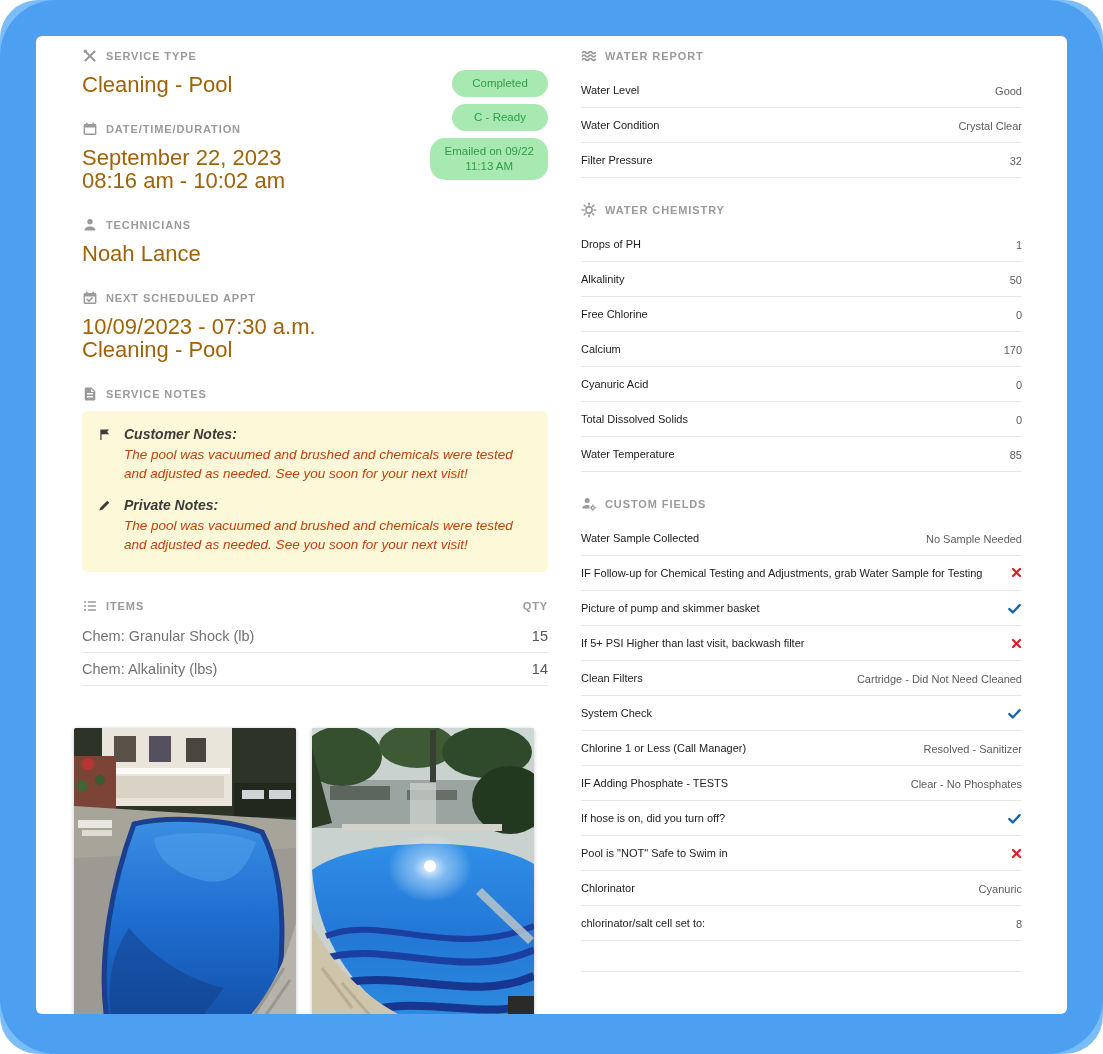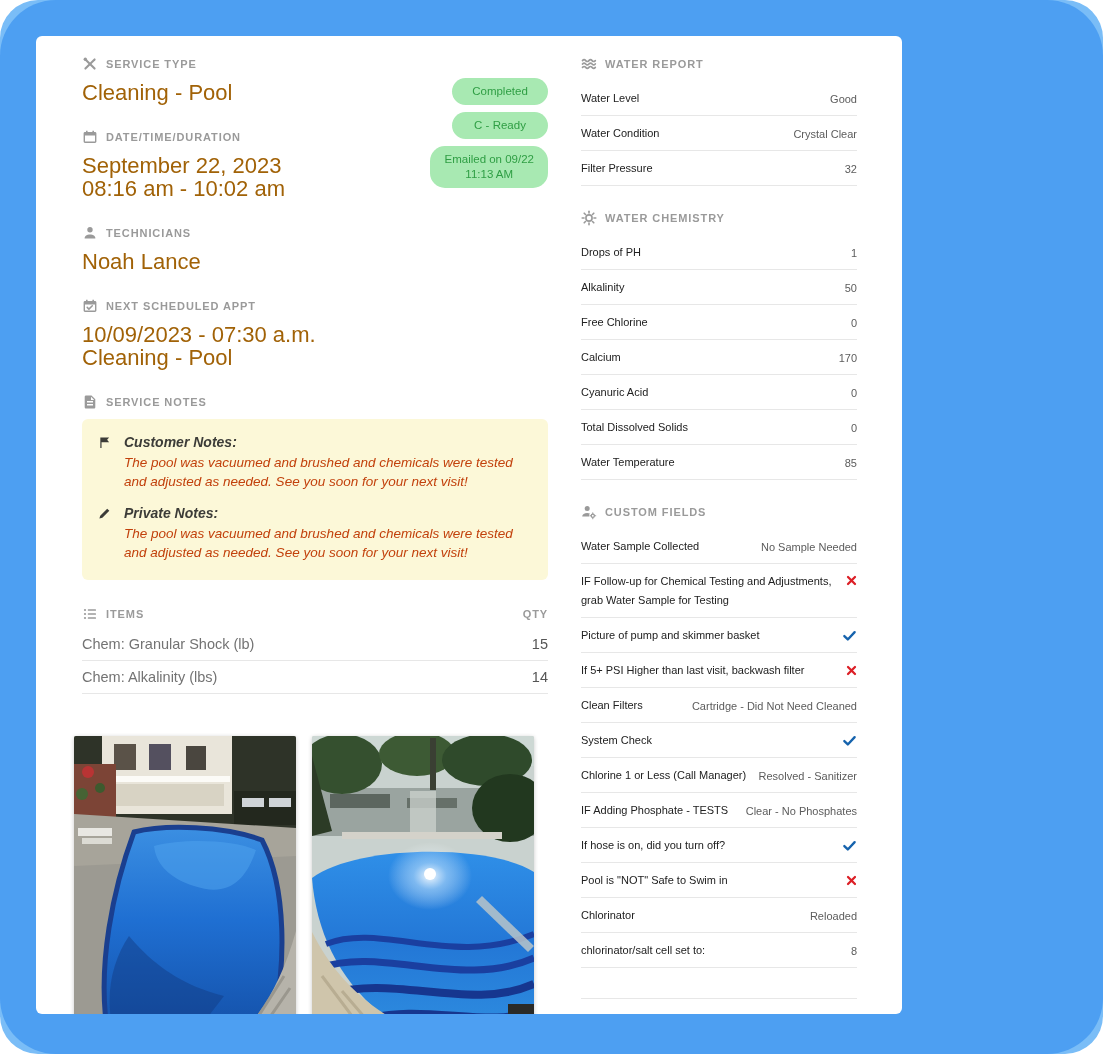--- a/index.html
+++ b/index.html
@@ -1,20 +1,20 @@
 <!DOCTYPE html>
 <html><head>
 <meta charset="utf-8">
 <style>
   * { margin:0; padding:0; box-sizing:border-box; }
   html,body { background:#ffffff; font-family:"Liberation Sans", sans-serif; }
   .frame { position:relative; width:1103px; height:1054px; border-radius:38px; background:#7abdf7; overflow:hidden; }
   .frame-inner { position:absolute; inset:0; border-radius:56px; background:#4d9ff2; }
-  .card { position:absolute; left:36px; top:36px; width:866px; height:978px; background:#ffffff; border-radius:6px;
-          padding:20px 45px 26px 46px; display:flex; gap:33px; overflow:hidden; }
+  .card { position:absolute; left:36px; top:36px; width:1031px; height:978px; background:#ffffff; border-radius:6px;
+          padding:12px 45px 26px 46px; display:flex; gap:33px; overflow:hidden; }
   .col-left { width:466px; flex:0 0 466px; position:relative; }
   .col-right { flex:1; }
 
   .sec-label { display:flex; align-items:center; gap:8px; color:#9a9a9a; font-size:11px; letter-spacing:.9px; font-weight:bold; margin-bottom:9px; }
   .sec-label svg { flex:0 0 auto; }
   .field { margin-bottom:25px; }
   .big-val { font-size:22px; color:#a16207; line-height:23px; font-weight:500; }
 
   .badges { position:absolute; top:22px; right:0; display:flex; flex-direction:column; align-items:flex-end; gap:7px; }
   .badge { background:#a8e9b2; color:#2f9e44; font-size:11.5px; border-radius:15px; padding:6px 14px; min-width:96px; text-align:center; line-height:15px; }
@@ -404,21 +404,21 @@
         <div class="row">
             <span class="rlabel">Pool is "NOT" Safe to Swim in</span>
             <span class="ricon">
               <svg width="11" height="11" viewBox="0 0 12 12">
                 <path d="M2.2 2.2 L9.8 9.8 M9.8 2.2 L2.2 9.8" stroke="#dc1f26" stroke-width="2.5" stroke-linecap="round"></path>
               </svg>
             </span>
           </div>
         <div class="row">
             <span class="rlabel">Chlorinator</span>
-            <span class="rval">Reloaded</span>
+            <span class="rval">Cyanuric</span>
           </div>
         <div class="row">
             <span class="rlabel">chlorinator/salt cell set to:</span>
             <span class="rval">8</span>
           </div>
         <div class="row"></div>
 
       </div>
 
     </div>

